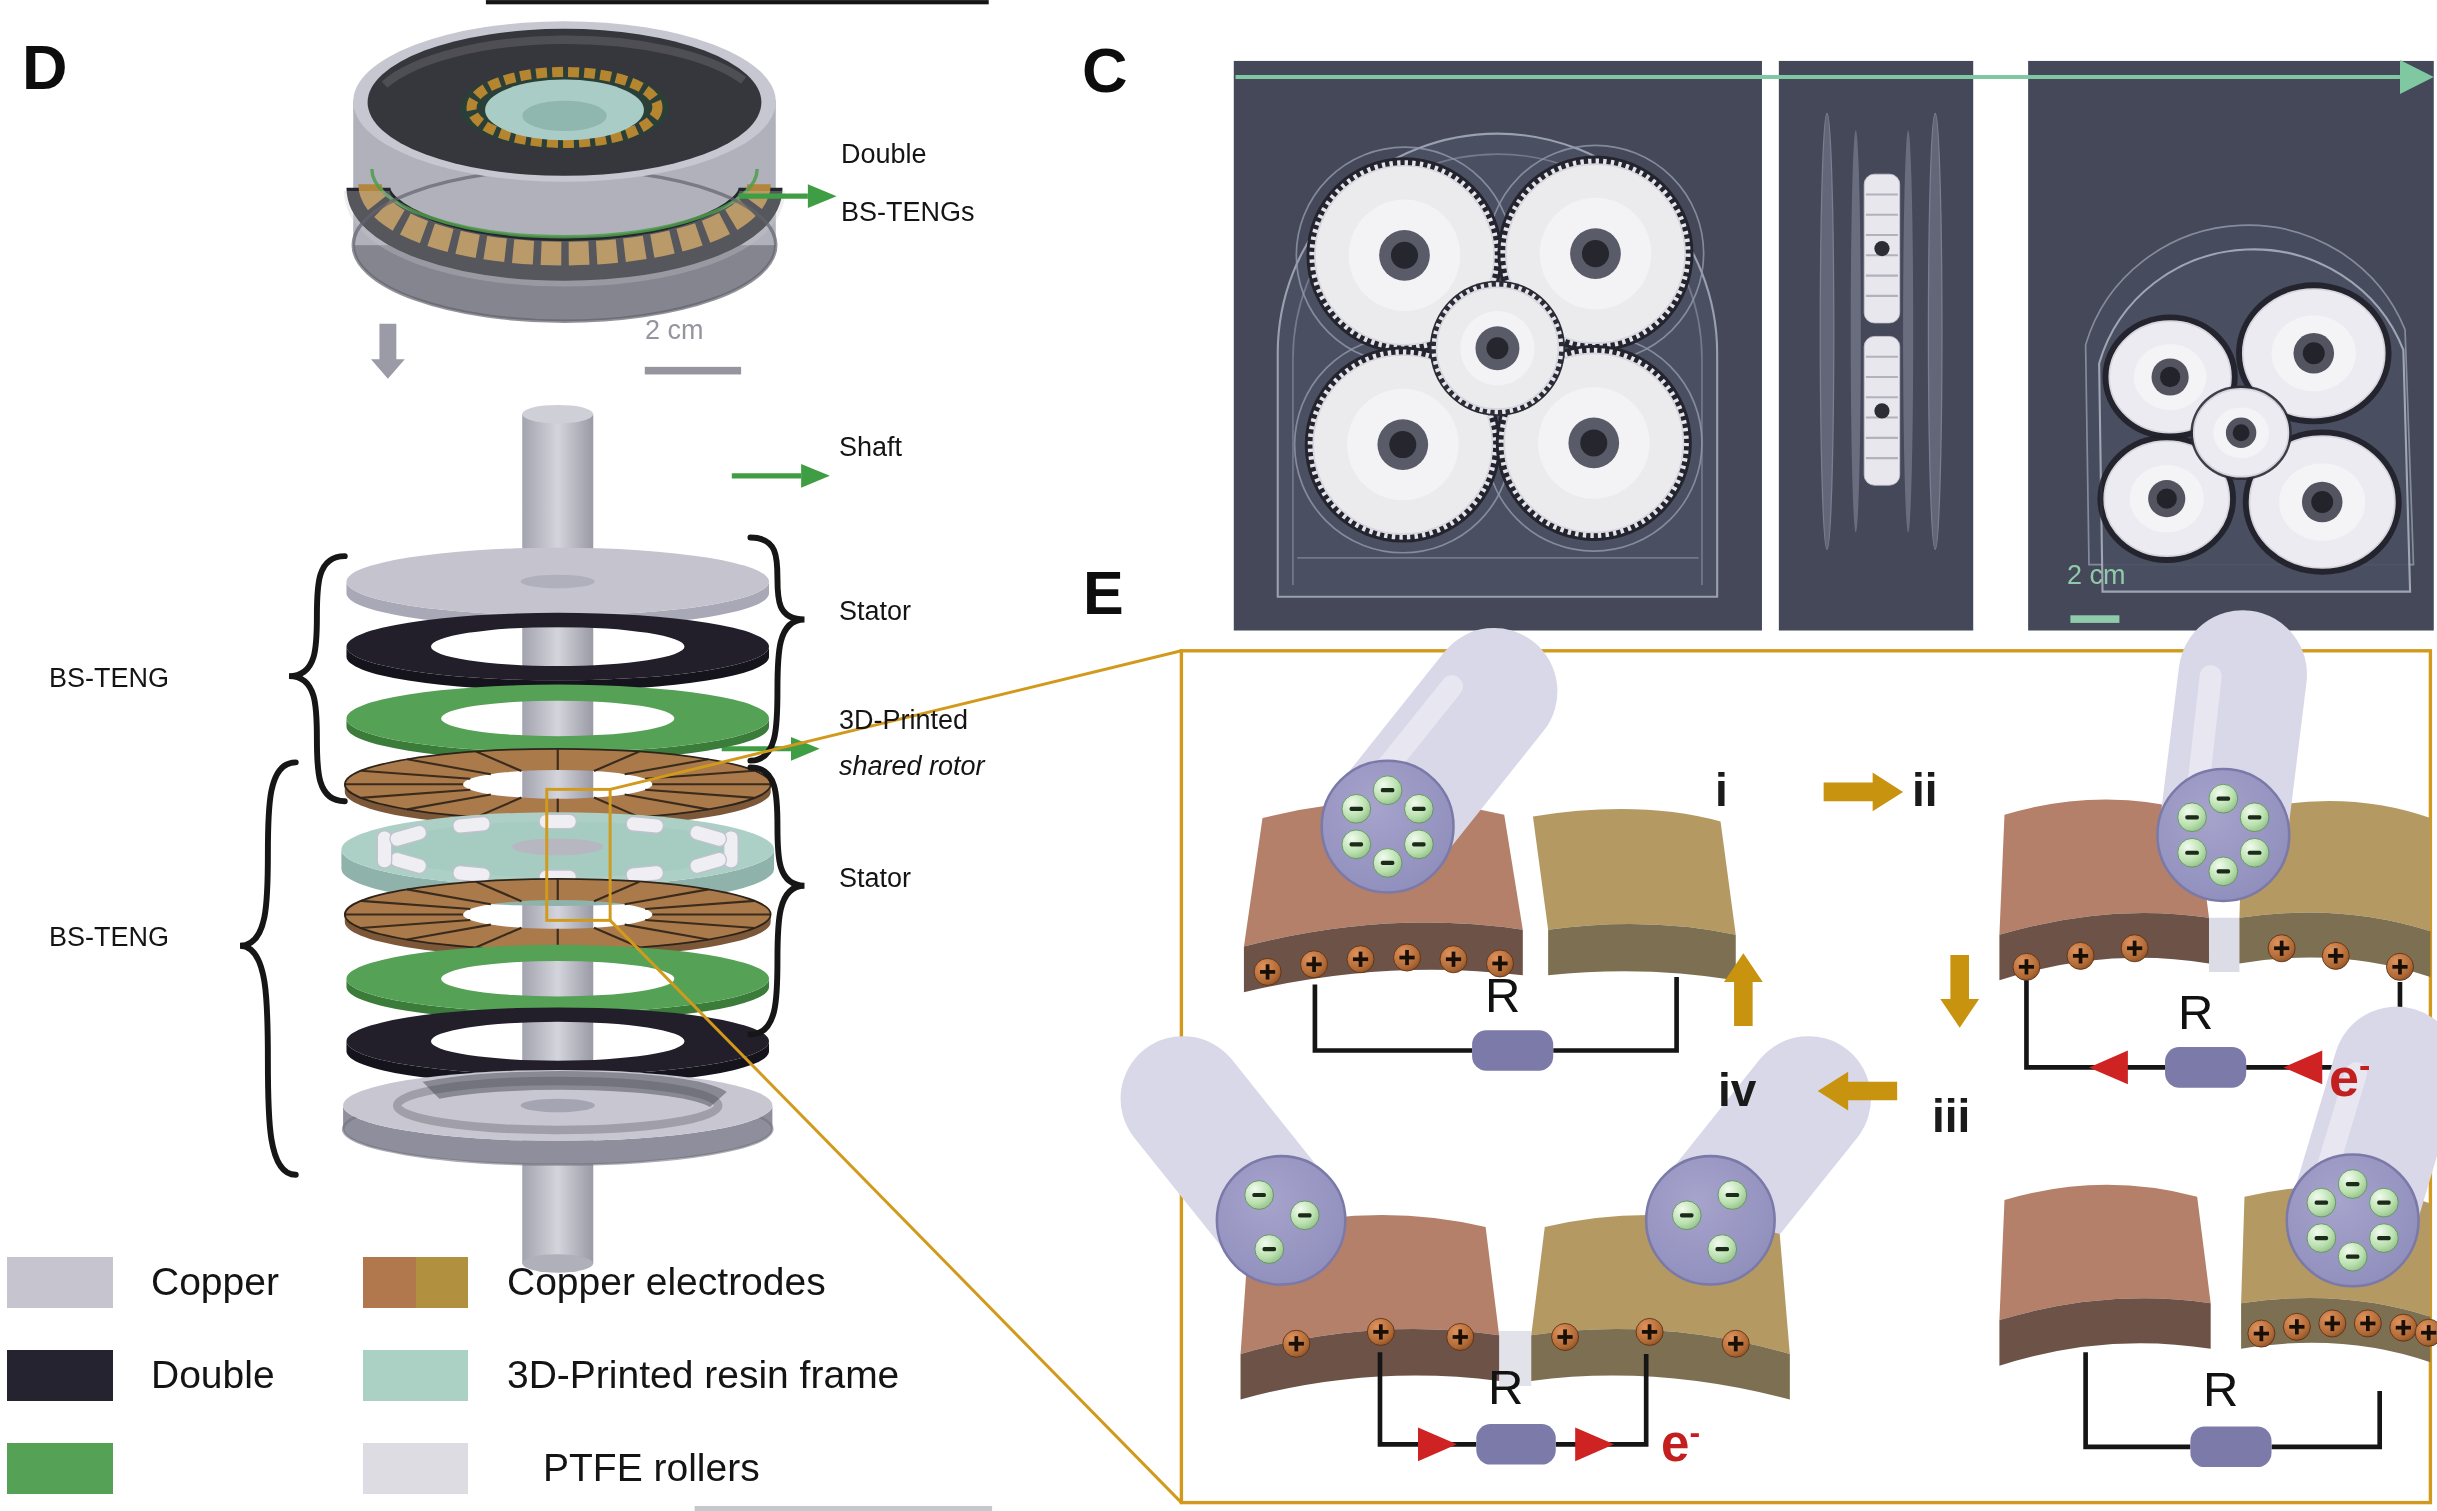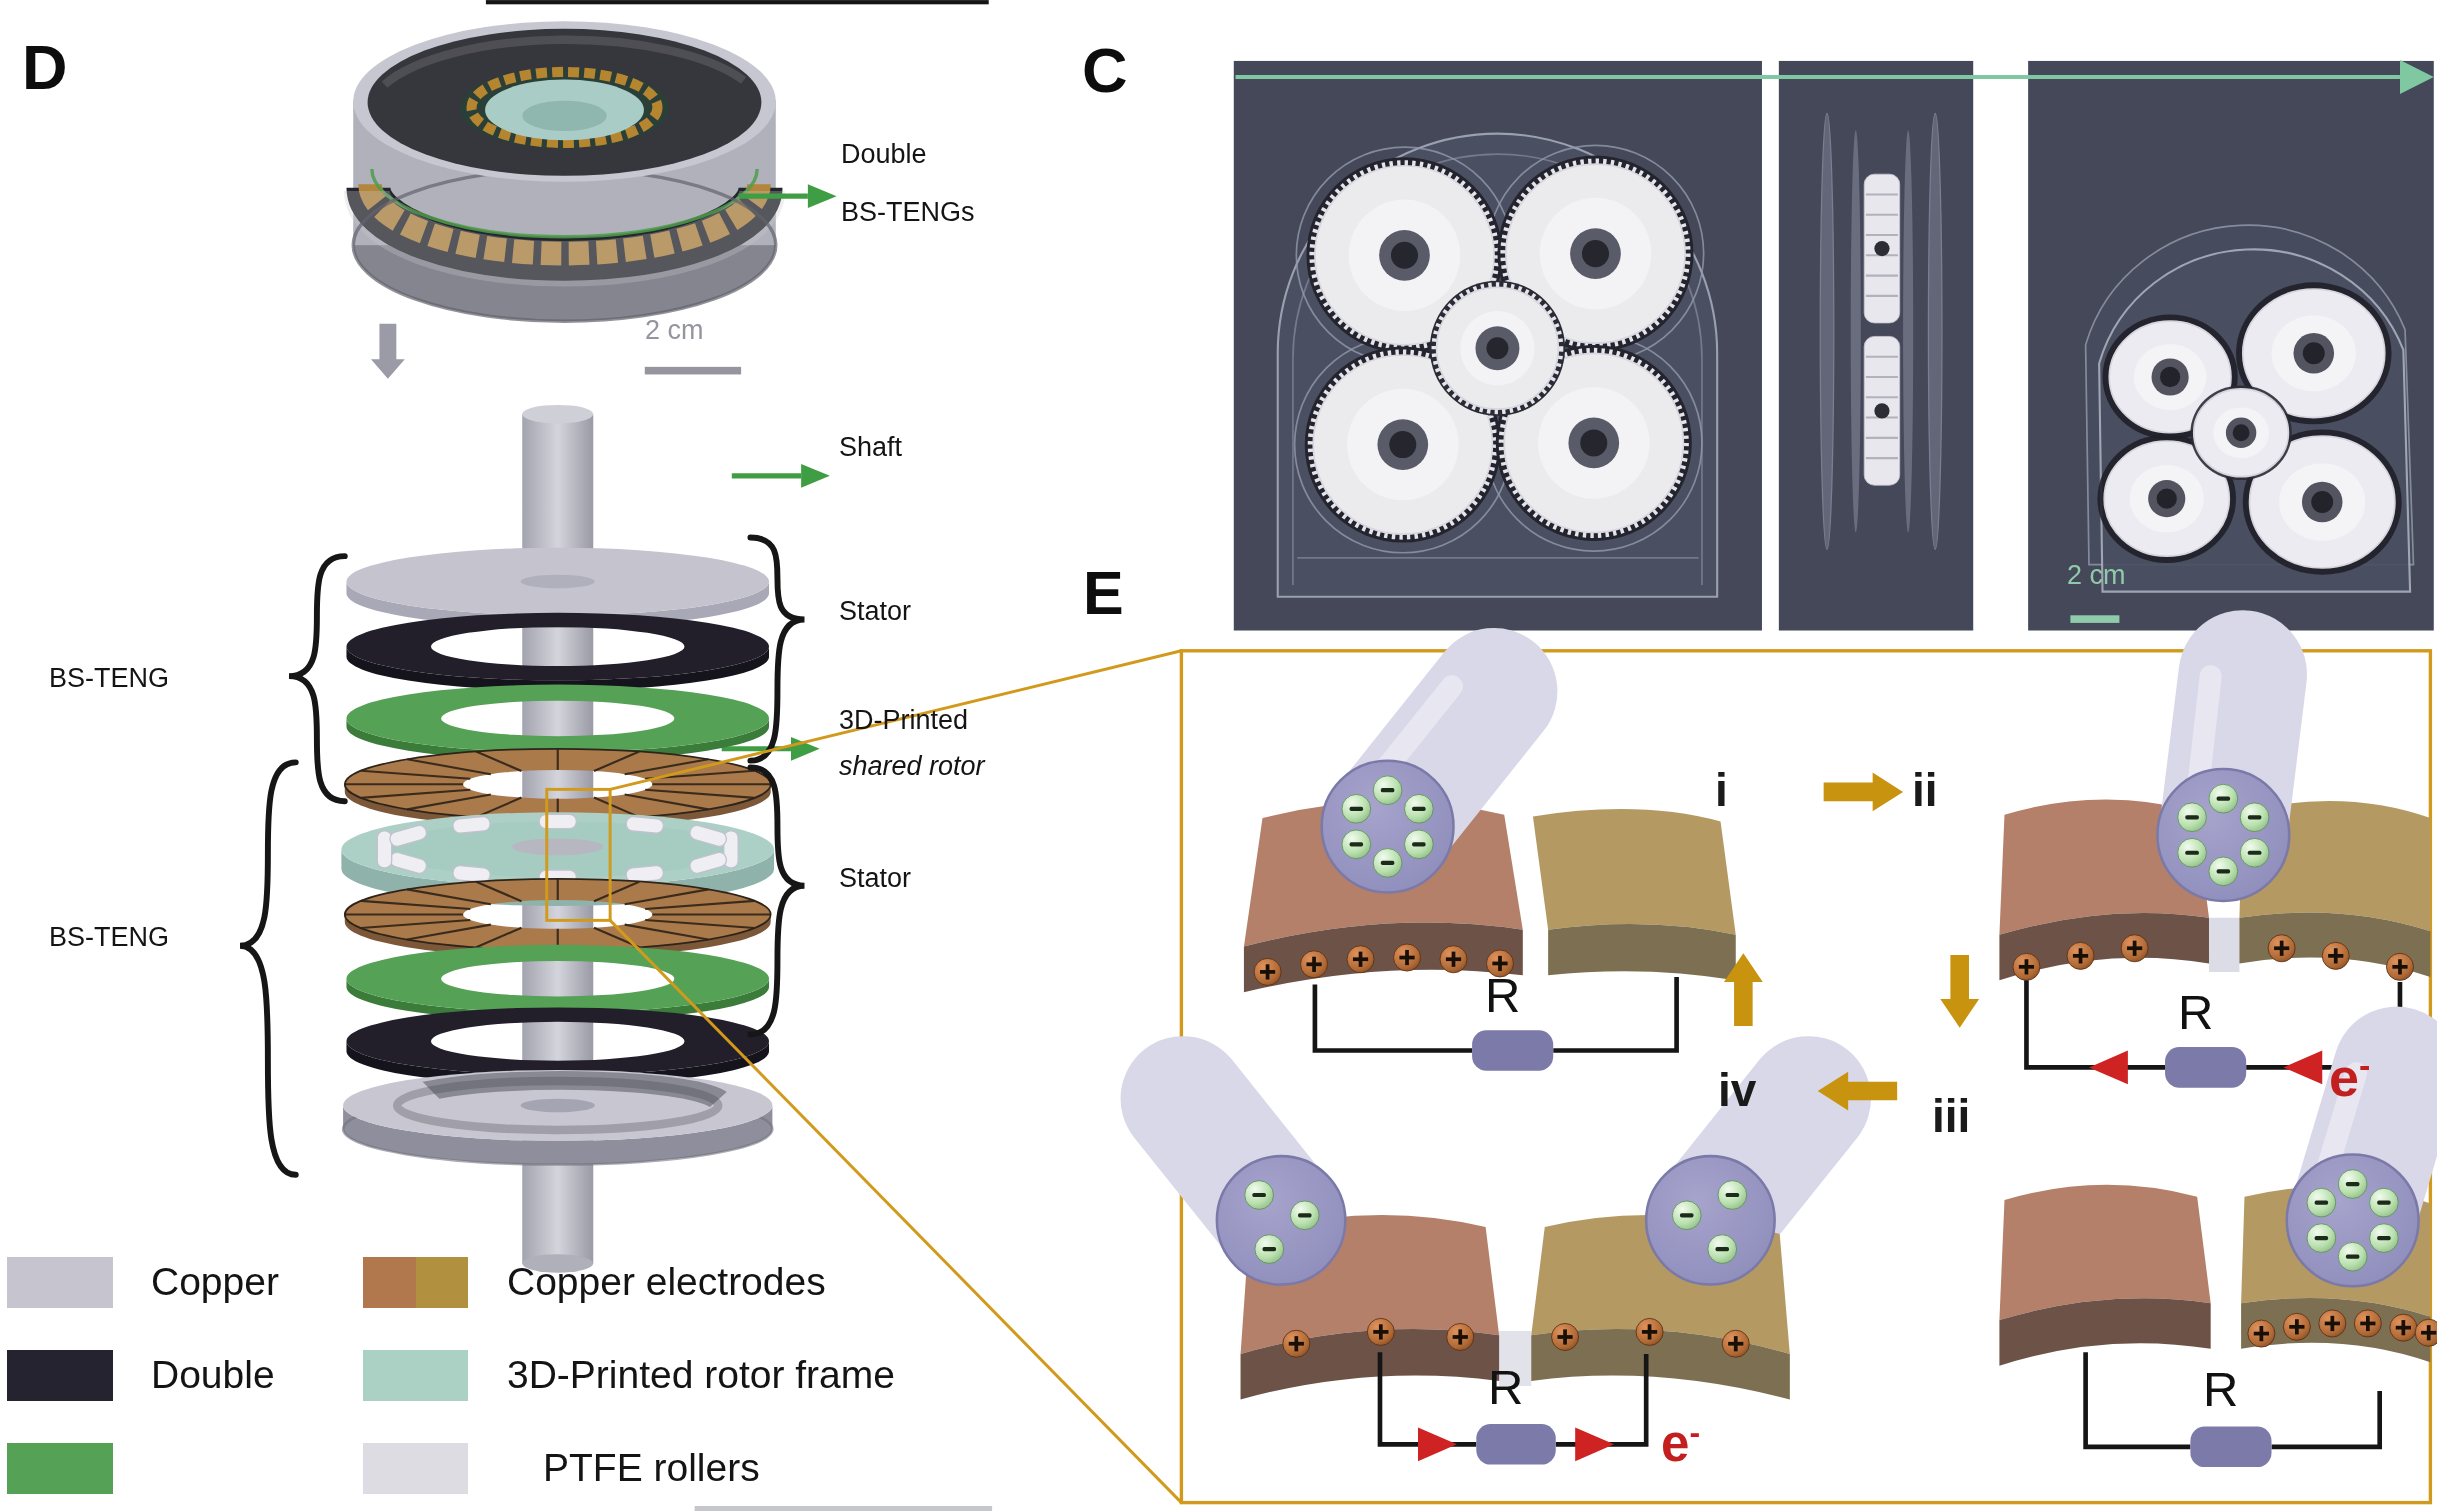--- a/index.html
+++ b/index.html
@@ -438,21 +438,21 @@
 <div class="t legend-label" style="left:151px;top:1355px;">Double</div>
 <div class="sw" style="left: 6.8px; top: 1443px; width: 106px; height: 51px; background: rgb(85, 161, 86);"></div>
 <div class="t legend-label" style="left:151px;top:1536px;font-weight:bold;">FR4</div>
 
 <div class="sw" style="left:363px;top:1257px;width:105px;height:51px;">
   <div class="sw-half" style="left: 0px; background: rgb(177, 120, 78);"></div>
   <div class="sw-half" style="left: 50%; background: rgb(177, 144, 64);"></div>
 </div>
 <div class="t legend-label" style="left:507px;top:1262px;">Copper electrodes</div>
 <div class="sw" style="left: 363px; top: 1350px; width: 105px; height: 51px; background: rgb(171, 208, 196);"></div>
-<div class="t legend-label" style="left:507px;top:1355px;">3D-Printed rotor frame</div>
+<div class="t legend-label" style="left:507px;top:1355px;">3D-Printed resin frame</div>
 <div class="sw" style="left: 363px; top: 1443px; width: 105px; height: 51px; background: rgb(221, 220, 226);"></div>
 <div class="t legend-label" style="left:507px;top:1448px;margin-left:36px;">PTFE rollers</div>
 
 <div class="t ann teal" style="left:2067px;top:561px;">2 cm</div>
 
 <div class="t roman" style="left:1715px;top:766px;">i</div>
 <div class="t roman" style="left:1912px;top:766px;">ii</div>
 <div class="t roman" style="left:1932px;top:1092px;">iii</div>
 <div class="t roman" style="left:1718px;top:1066px;">iv</div>
 

